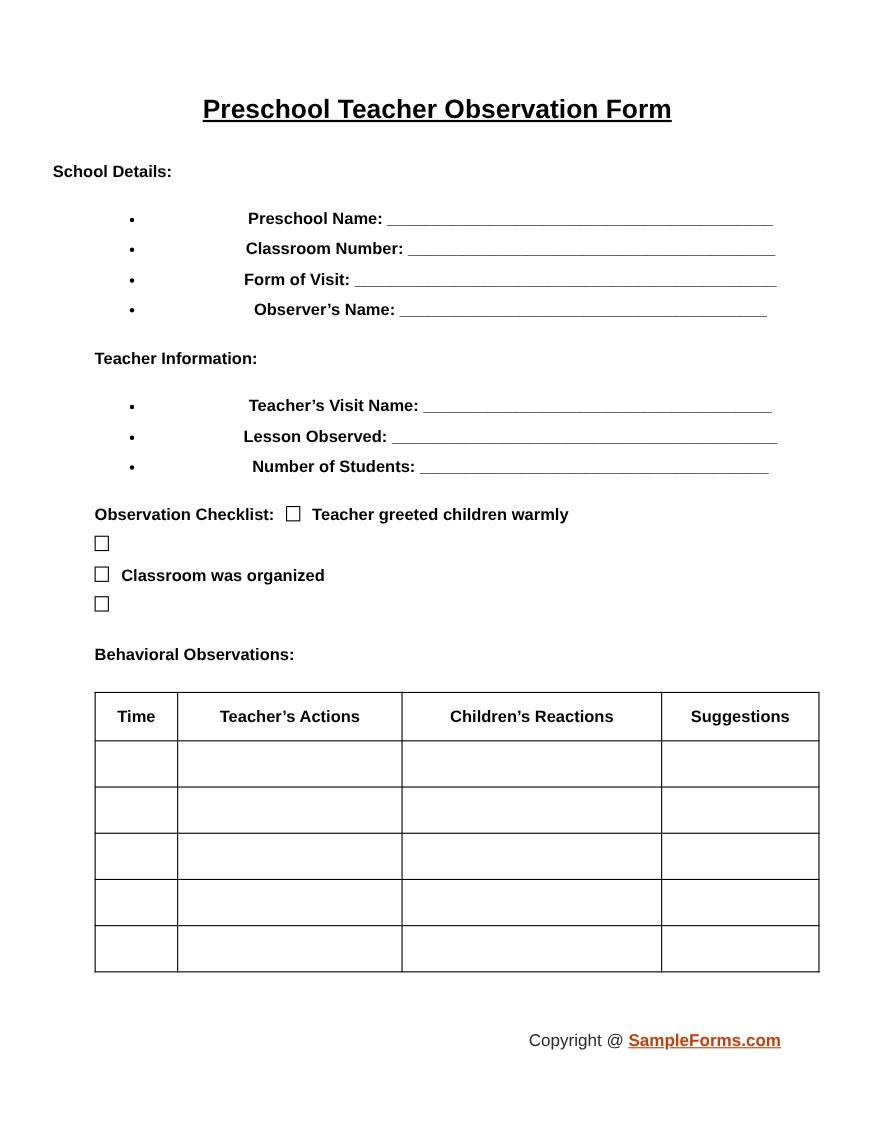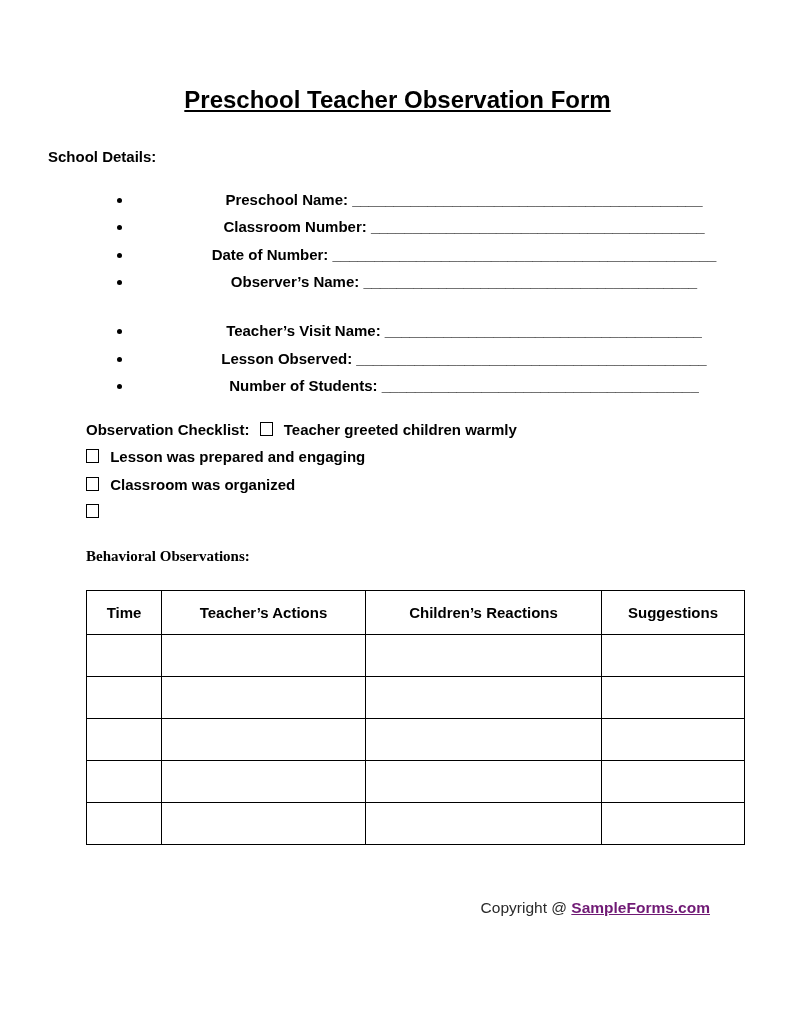--- a/index.html
+++ b/index.html
@@ -22,21 +22,21 @@
   }
 
   .section-heading {
     margin: 0 0 0 86px;
     font-size: 15px;
     font-weight: bold;
     line-height: 17px;
   }
   .heading-school  { margin-top: 34px; margin-left: 48px; }
   .heading-teacher { margin-top: 22px; }
-  .heading-behavioral { margin-top: 22px; font-family: Liberation Serif, serif; }
+  .heading-behavioral { margin-top: 22px; }
 
   ul.blank-list {
     margin: 21px 0 0 86px;
     padding: 0 0 0 47px;
     list-style: disc;
   }
   ul.blank-list li {
     font-size: 15px;
     font-weight: bold;
     line-height: 27.6px;
@@ -86,21 +86,21 @@
   .footer {
     margin-top: 54px;
     padding-right: 85px;
     text-align: right;
     font-size: 15.5px;
     color: #2b2b2b;
     line-height: 18px;
   }
   .footer .copyright-prefix { font-weight: normal; }
   .footer a.footer-link {
-    color: #701a75;
+    color: #c2410c;
     font-weight: bold;
     text-decoration: underline;
     cursor: pointer;
   }
 </style>
 </head>
 <body>
 
 <div class="page">
 
@@ -110,29 +110,30 @@
   <ul class="blank-list">
     <li>
       <span>Preschool Name:</span>
       <span class="blank-line">__________________________________________</span>
     </li>
     <li>
       <span>Classroom Number:</span>
       <span class="blank-line">________________________________________</span>
     </li>
     <li>
-      <span>Date of Number:</span>
+      <span>Form of Visit:</span>
       <span class="blank-line">______________________________________________</span>
     </li>
     <li>
       <span>Observer’s Name:</span>
       <span class="blank-line">________________________________________</span>
     </li>
   </ul>
 
+  <h2 class="section-heading heading-teacher">Teacher Information:</h2>
   <ul class="blank-list">
     <li>
       <span>Teacher’s Visit Name:</span>
       <span class="blank-line">______________________________________</span>
     </li>
     <li>
       <span>Lesson Observed:</span>
       <span class="blank-line">__________________________________________</span>
     </li>
     <li>
@@ -142,21 +143,20 @@
   </ul>
 
   <div class="checklist">
     <p class="check-line first">
       <span>Observation Checklist:</span>
       <span class="checkbox"></span>
       <span>Teacher greeted children warmly</span>
     </p>
     <p class="check-line">
       <span class="checkbox" style="margin-left:0;"></span>
-      <span>Lesson was prepared and engaging</span>
     </p>
     <p class="check-line">
       <span class="checkbox" style="margin-left:0;"></span>
       <span>Classroom was organized</span>
     </p>
     <p class="check-line">
       <span class="checkbox" style="margin-left:0;"></span>
     </p>
   </div>
 

